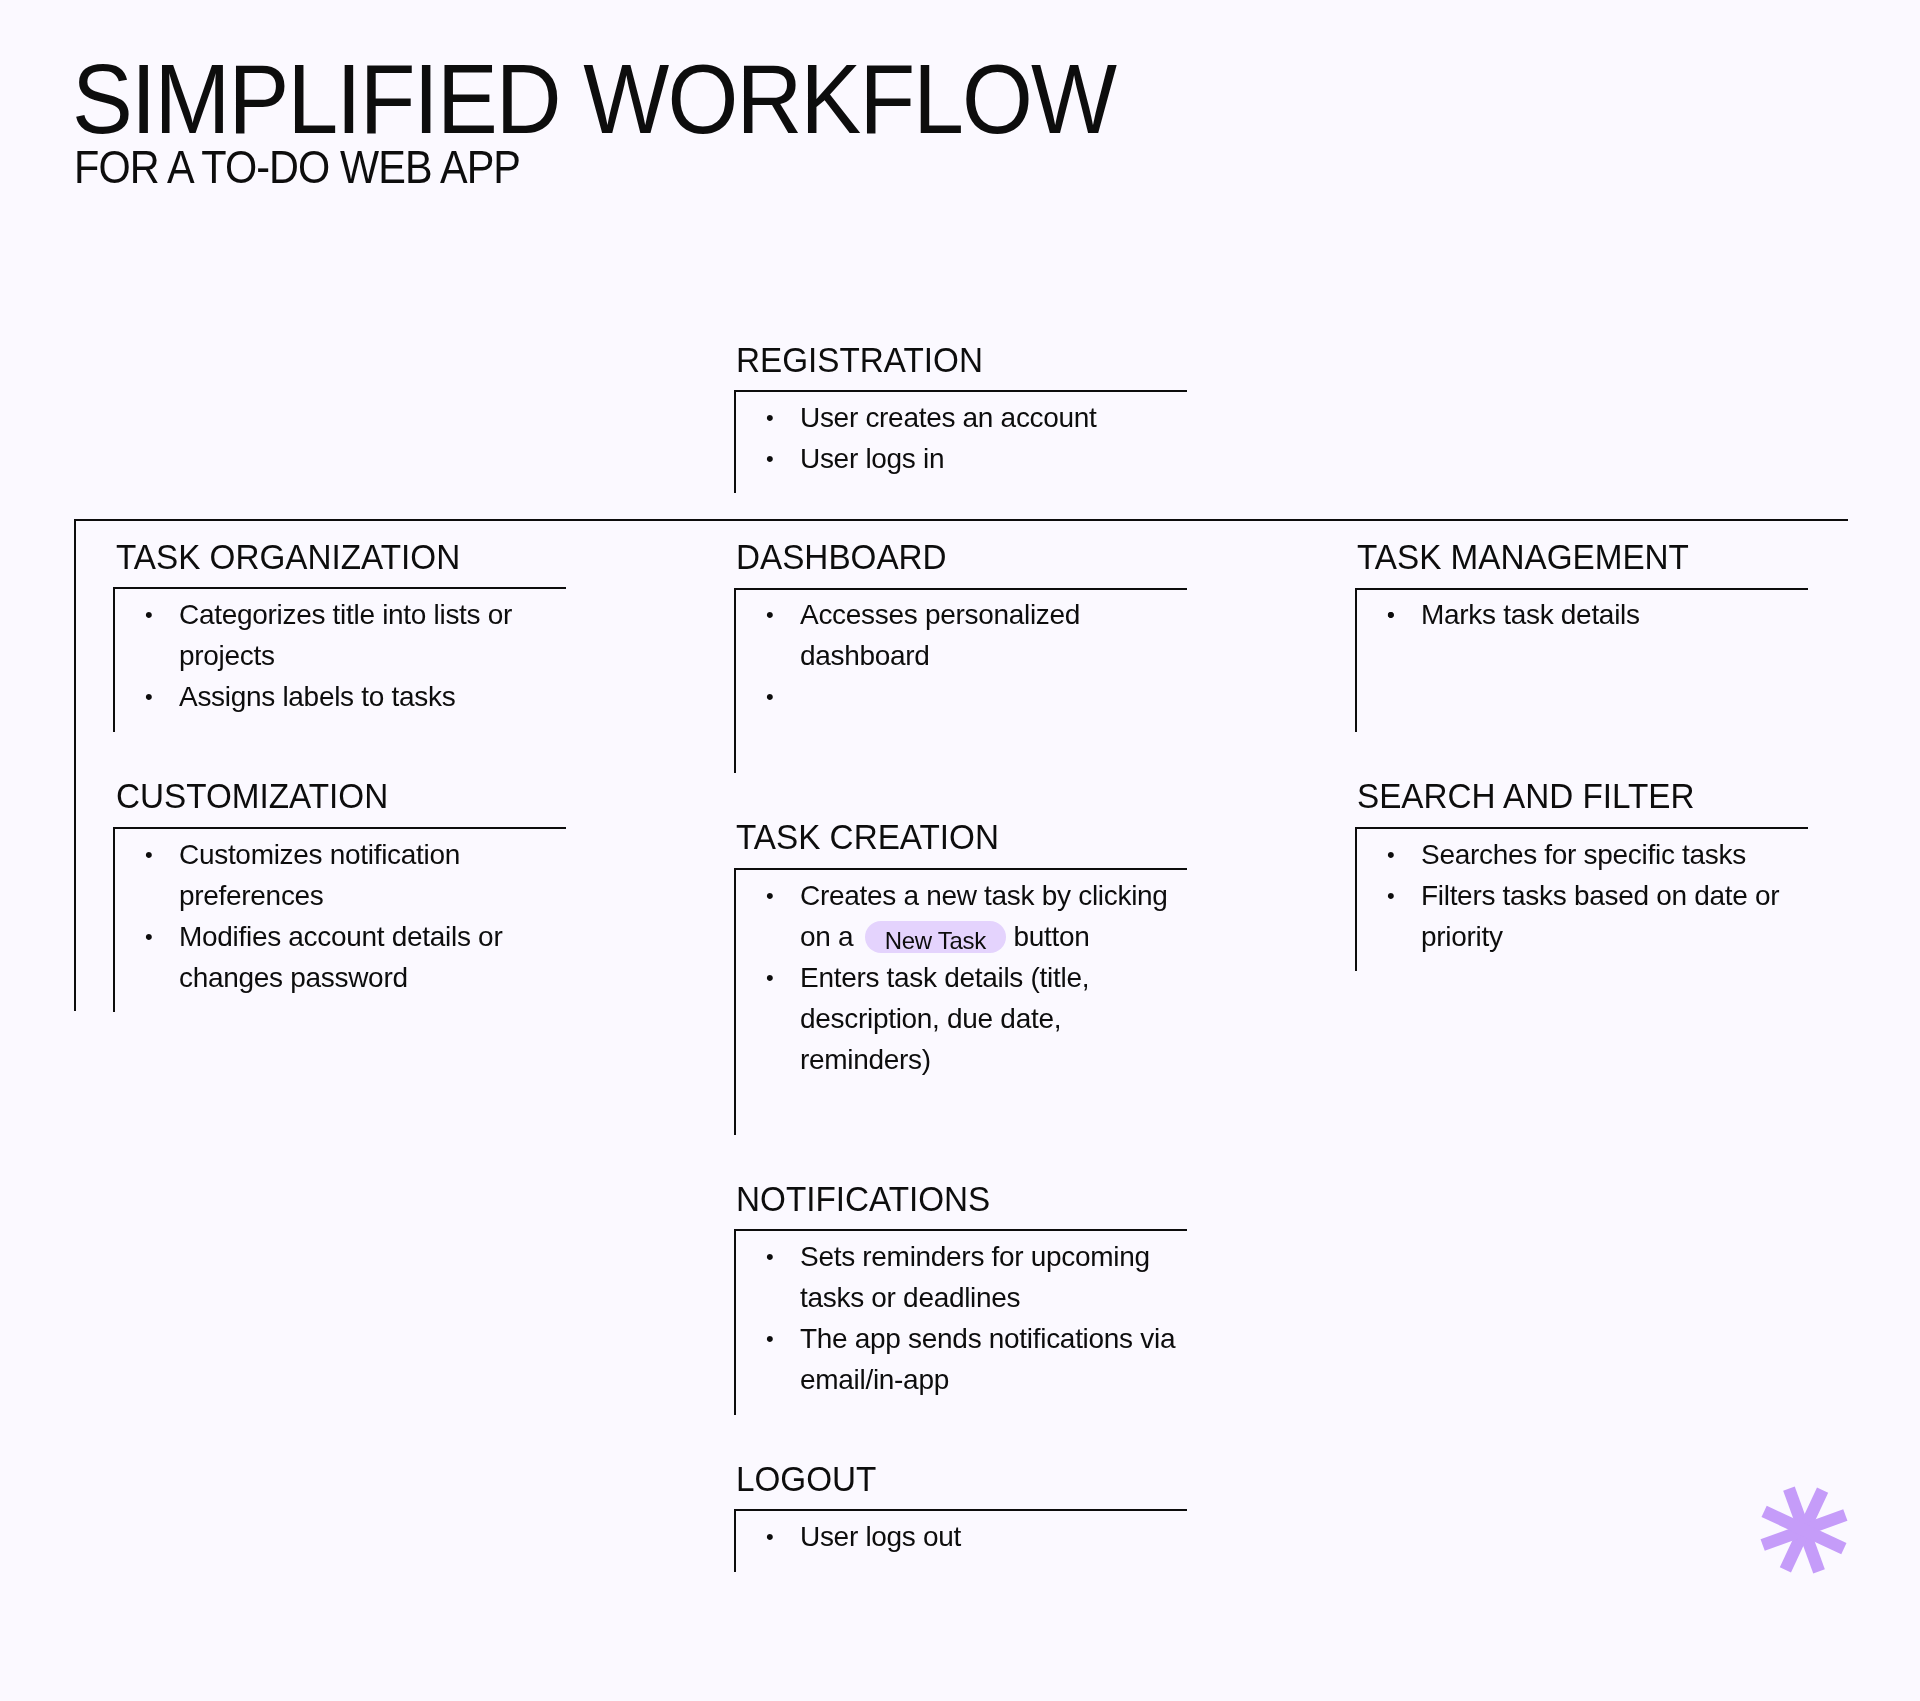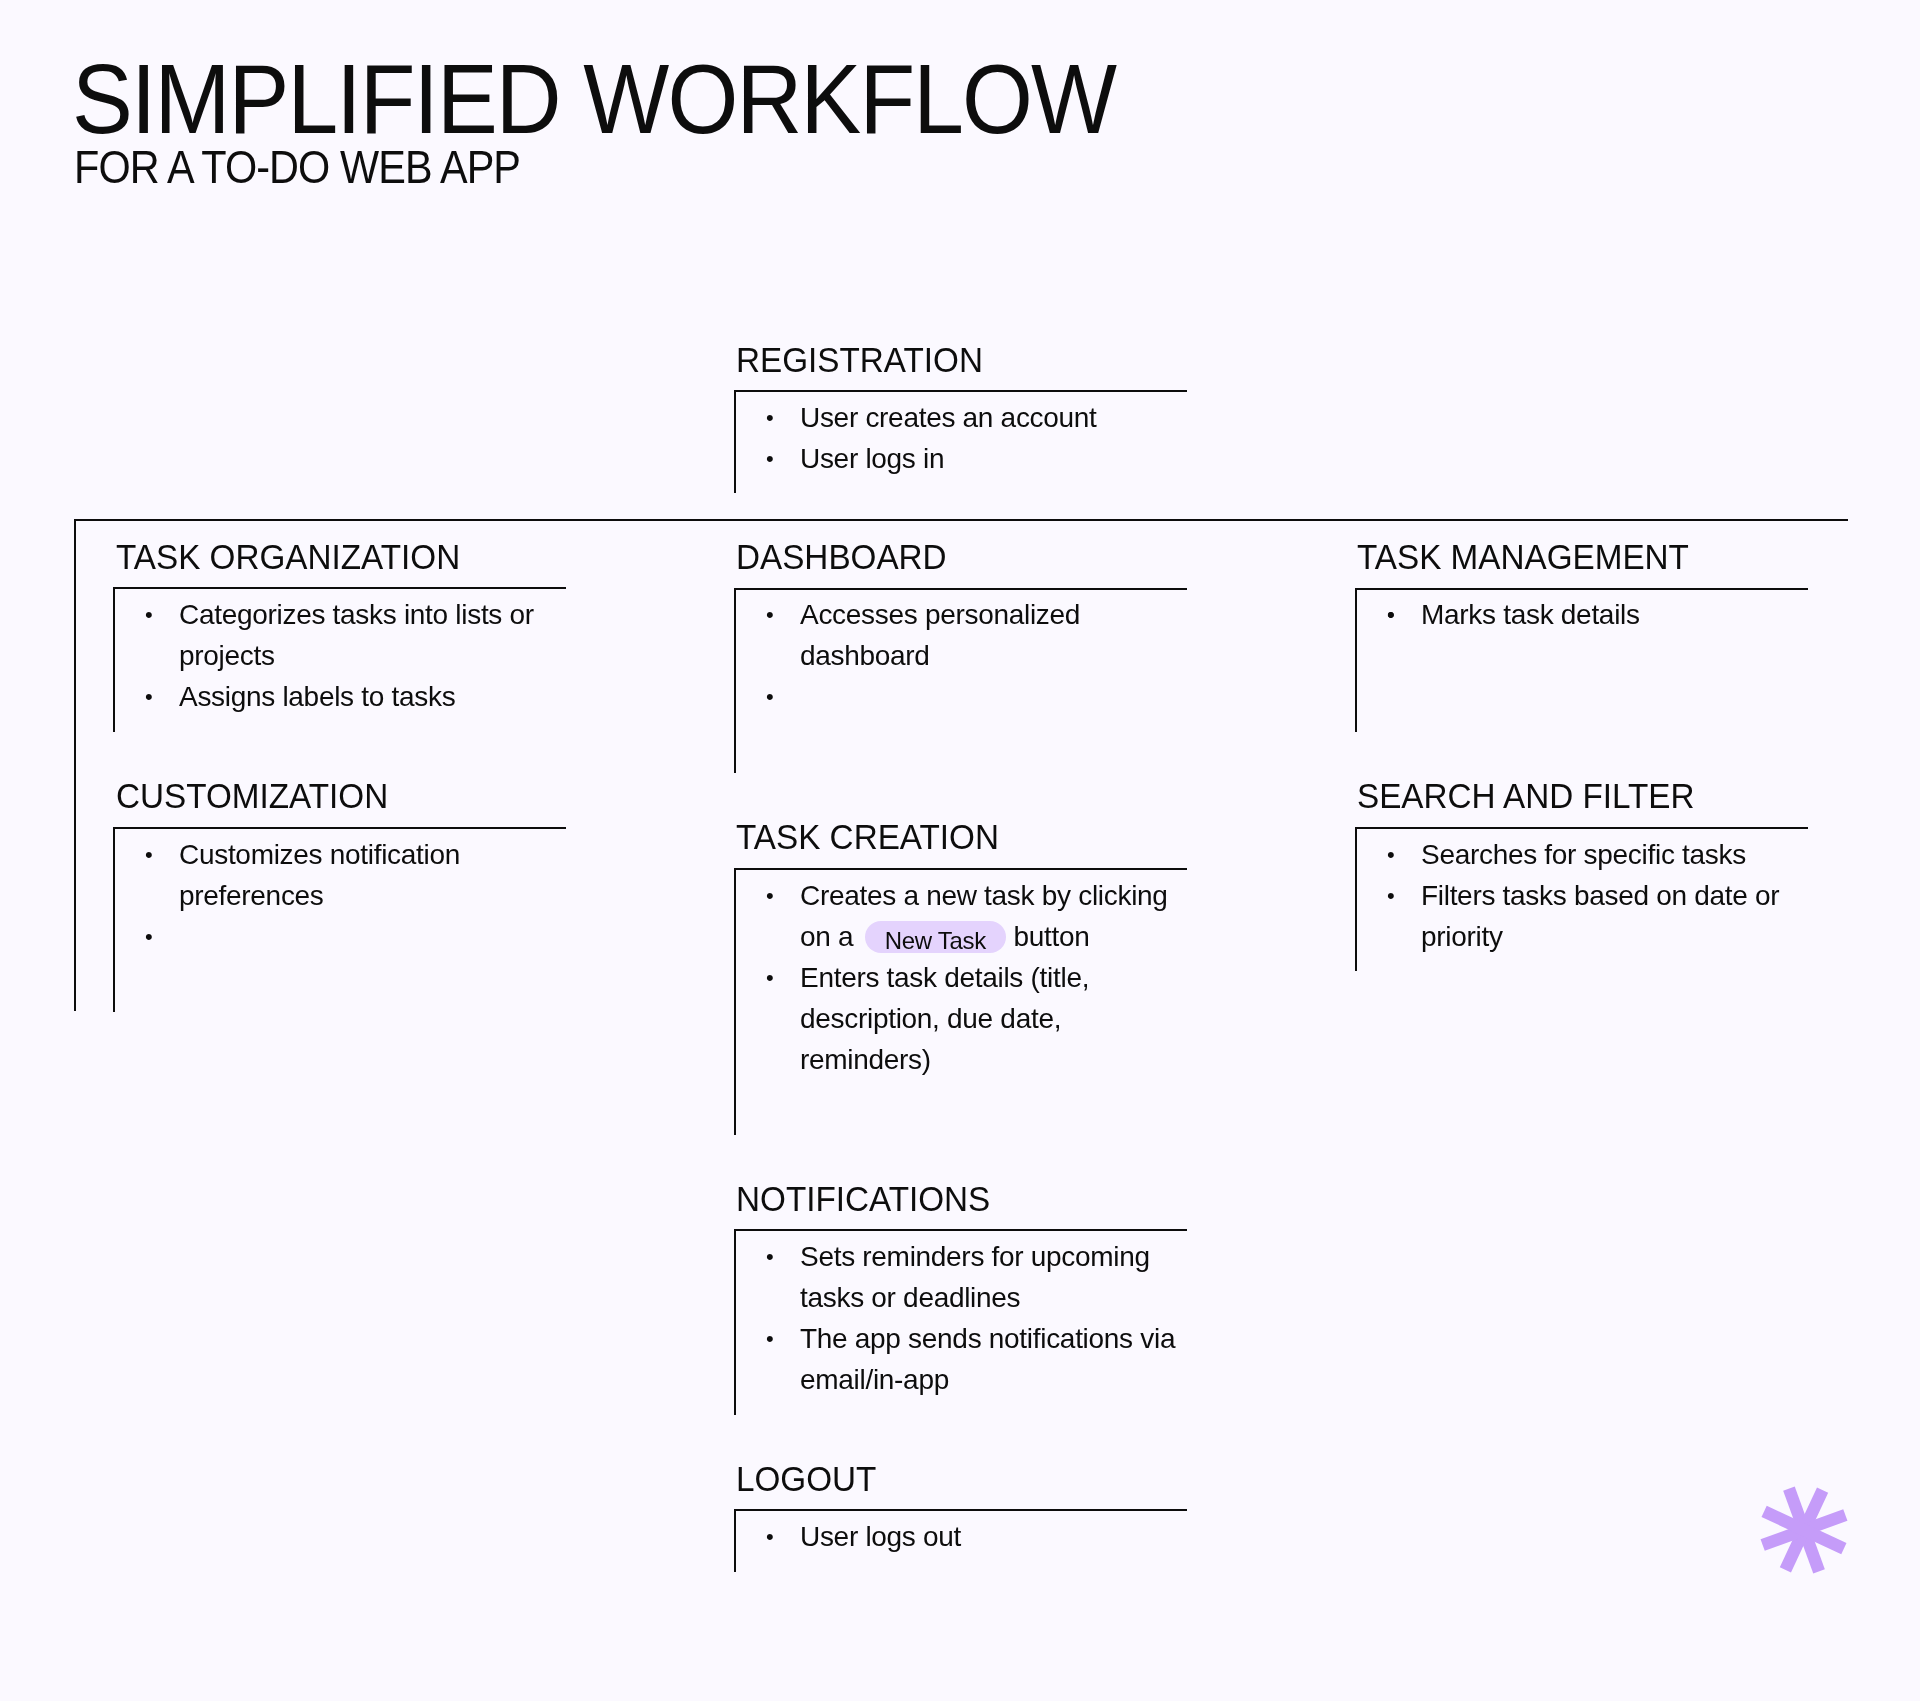--- a/index.html
+++ b/index.html
@@ -58,32 +58,32 @@
 </div>
 
 <div class="hline" style="left:74px;top:519px;width:1774px;"></div>
 <div class="vline" style="left:74px;top:519px;height:492px;"></div>
 
 <div>
   <div class="heading" style="left:116px;top:539px;">TASK ORGANIZATION</div>
   <div class="hline" style="left:113px;top:587px;width:453px;"></div>
   <div class="vline" style="left:113px;top:587px;height:145px;"></div>
   <ul class="list" style="left:179px;top:594px;width:380px;">
-    <li><span class="bullet">•</span><span>Categorizes tasks into lists or projects</span></li>
+    <li><span class="bullet">•</span><span>Categorizes title into lists or projects</span></li>
     <li><span class="bullet">•</span><span>Assigns labels to tasks</span></li>
   </ul>
 </div>
 
 <div>
   <div class="heading" style="left:116px;top:778px;">CUSTOMIZATION</div>
   <div class="hline" style="left:113px;top:827px;width:453px;"></div>
   <div class="vline" style="left:113px;top:827px;height:185px;"></div>
   <ul class="list" style="left:179px;top:834px;width:390px;">
     <li><span class="bullet">•</span><span>Customizes notification preferences</span></li>
-    <li><span class="bullet">•</span></li>
+    <li><span class="bullet">•</span><span>Modifies account details or changes password</span></li>
   </ul>
 </div>
 
 <div>
   <div class="heading" style="left:736px;top:539px;">DASHBOARD</div>
   <div class="hline" style="left:734px;top:588px;width:453px;"></div>
   <div class="vline" style="left:734px;top:588px;height:185px;"></div>
   <ul class="list" style="left:800px;top:594px;width:390px;">
     <li><span class="bullet">•</span><span>Accesses personalized dashboard</span></li>
     <li><span class="bullet">•</span></li>

